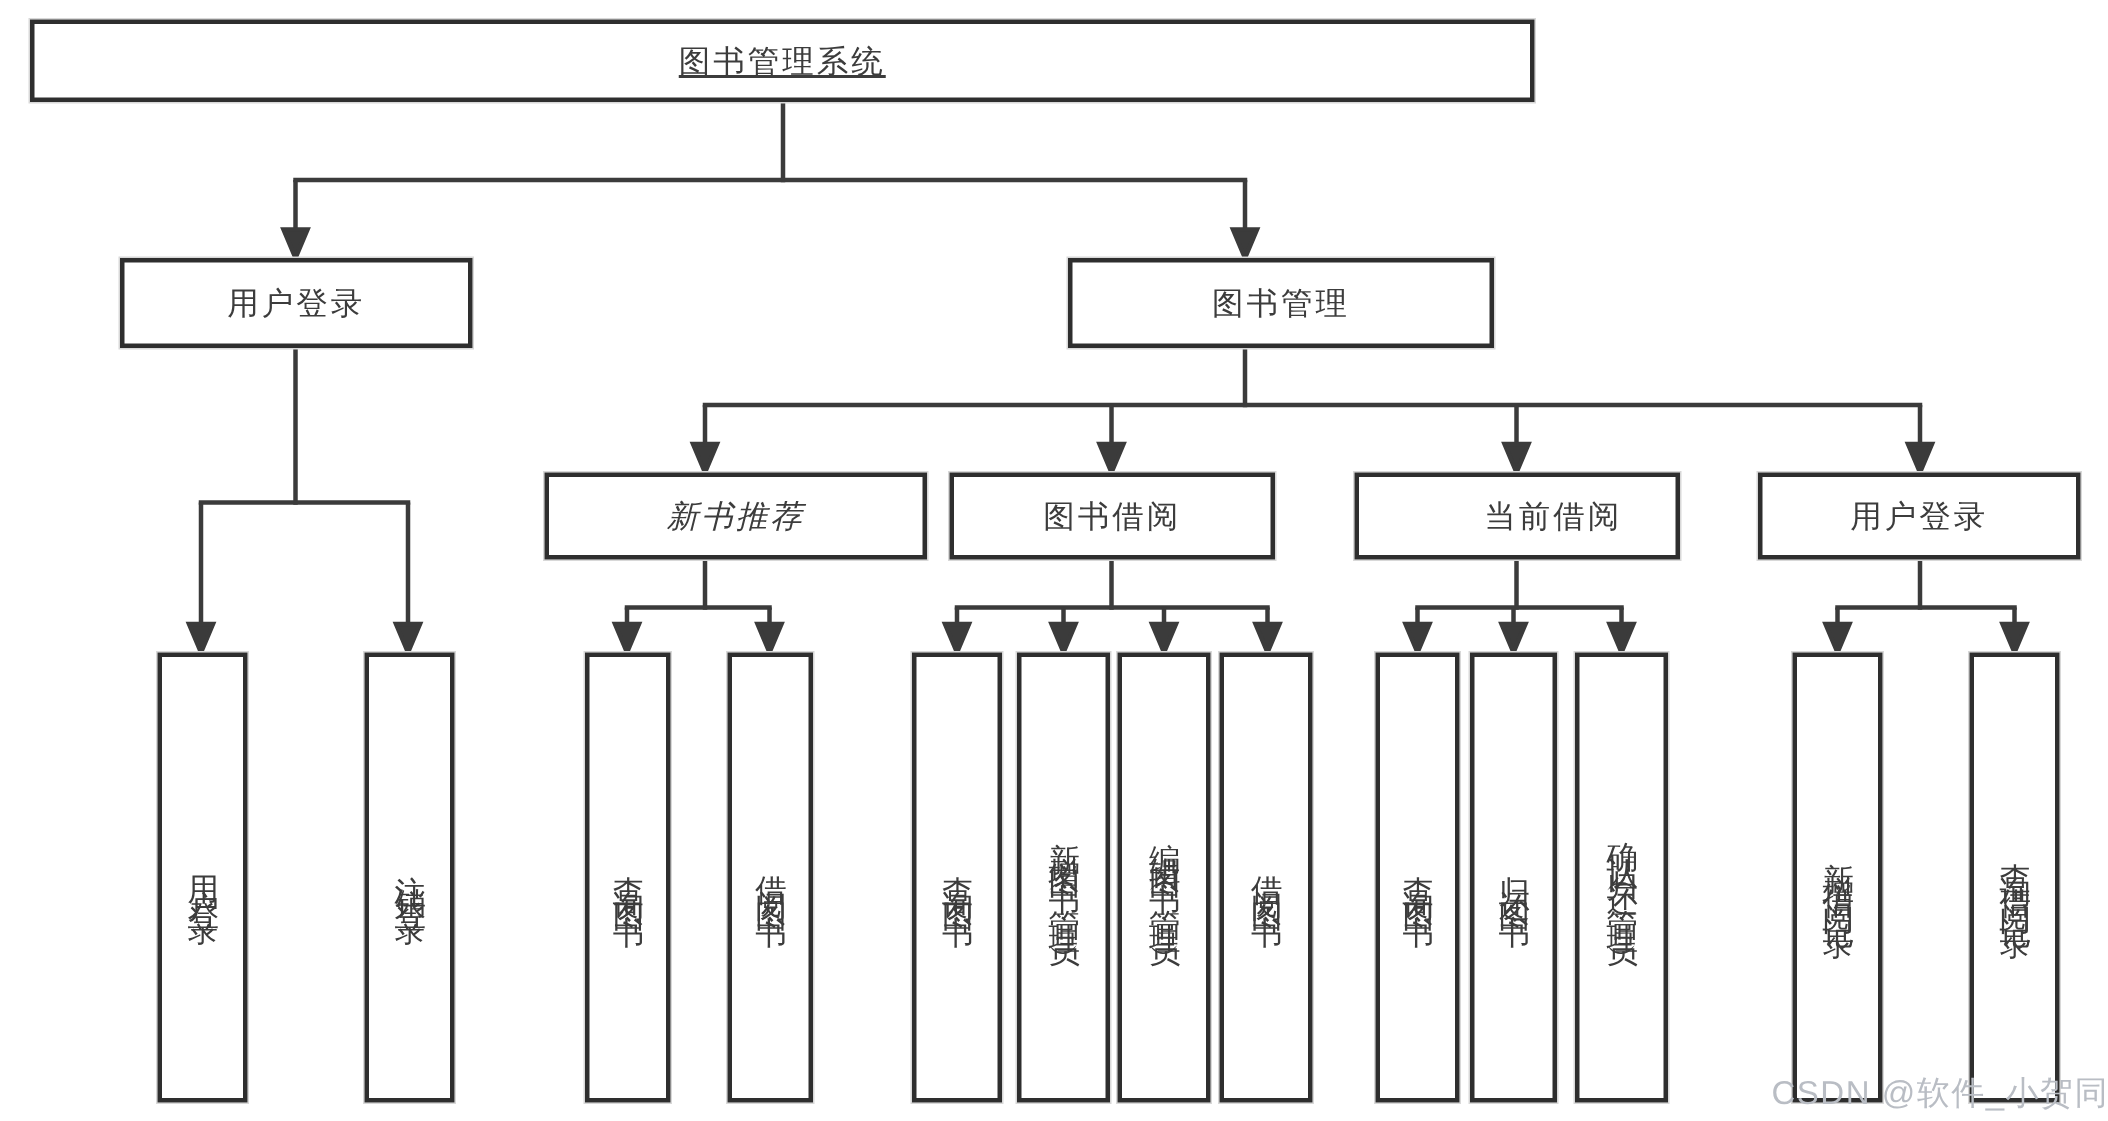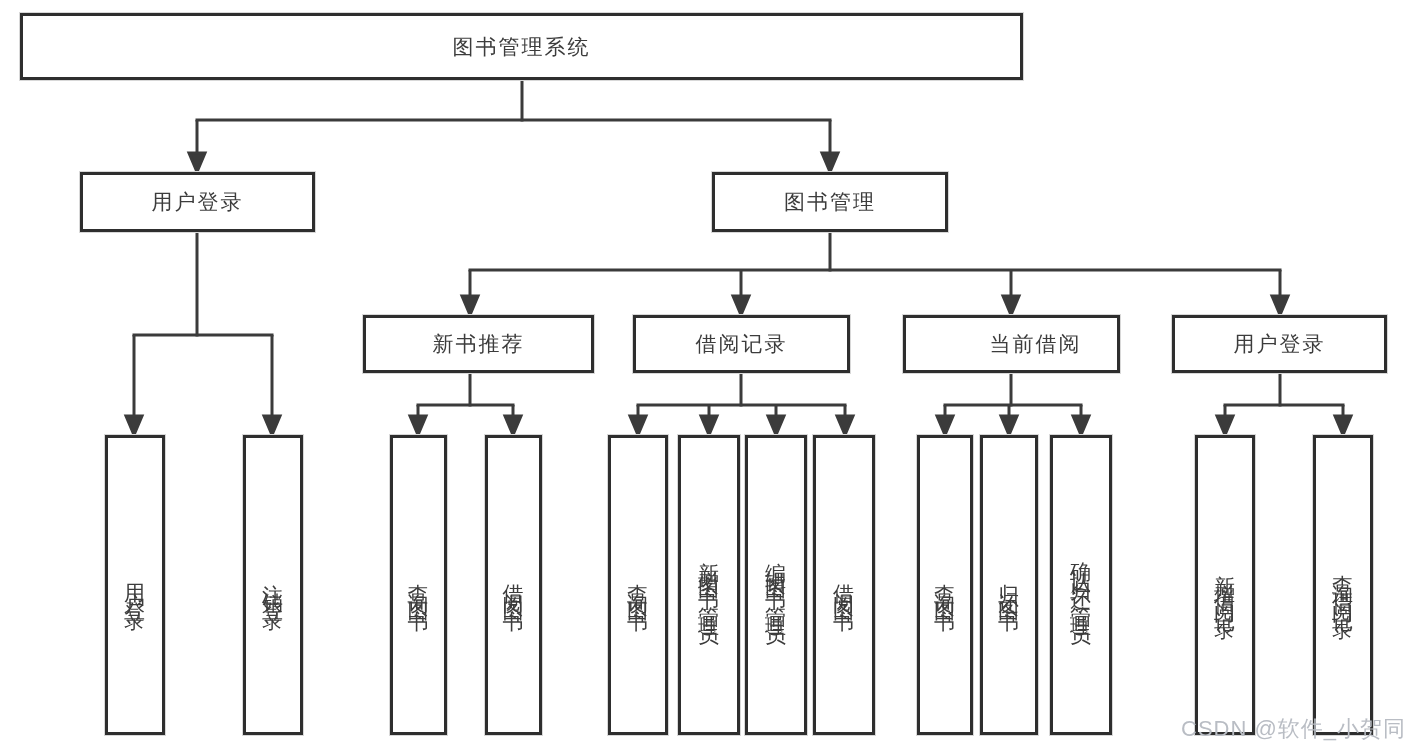--- a/index.html
+++ b/index.html
@@ -117,36 +117,36 @@
         <line x1="1280" y1="373" x2="1280" y2="406.5"></line>
         <line x1="1223.5" y1="405" x2="1344.5" y2="405"></line>
         <line x1="1225" y1="405" x2="1225" y2="418"></line>
         <polygon points="1217,416 1233,416 1225,435"></polygon>
         <line x1="1343" y1="405" x2="1343" y2="418"></line>
         <polygon points="1335,416 1351,416 1343,435"></polygon>
       </g>
     </g>
   </svg>
 
-  <div class="box" style="left:20px;top:13px;width:1003px;height:67px;">
+  <div class="box" style="left:20px;top:13px;width:1003px;height:55px;text-decoration:underline;">
     <span class="h-label">图书管理系统</span>
   </div>
 
   <div class="box" style="left:80px;top:172px;width:235px;height:60px;">
     <span class="h-label">用户登录</span>
   </div>
-  <div class="box" style="left:712px;top:172px;width:236px;height:60px;">
+  <div class="box" style="left:712px;top:172px;width:284px;height:60px;">
     <span class="h-label">图书管理</span>
   </div>
 
-  <div class="box" style="left:363px;top:315px;width:231px;height:58px;">
+  <div class="box" style="left:363px;top:315px;width:255px;height:58px;font-style:italic;">
     <span class="h-label">新书推荐</span>
   </div>
   <div class="box" style="left:633px;top:315px;width:217px;height:58px;">
-    <span class="h-label">借阅记录</span>
+    <span class="h-label">图书借阅</span>
   </div>
   <div class="box" style="left:903px;top:315px;width:217px;height:58px;padding-left:48px;">
     <span class="h-label">当前借阅</span>
   </div>
   <div class="box" style="left:1172px;top:315px;width:215px;height:58px;">
     <span class="h-label">用户登录</span>
   </div>
 
   <div class="box" style="left:105px;top:435px;width:60px;height:300px;">
     <span class="v-label">用户登录</span>

